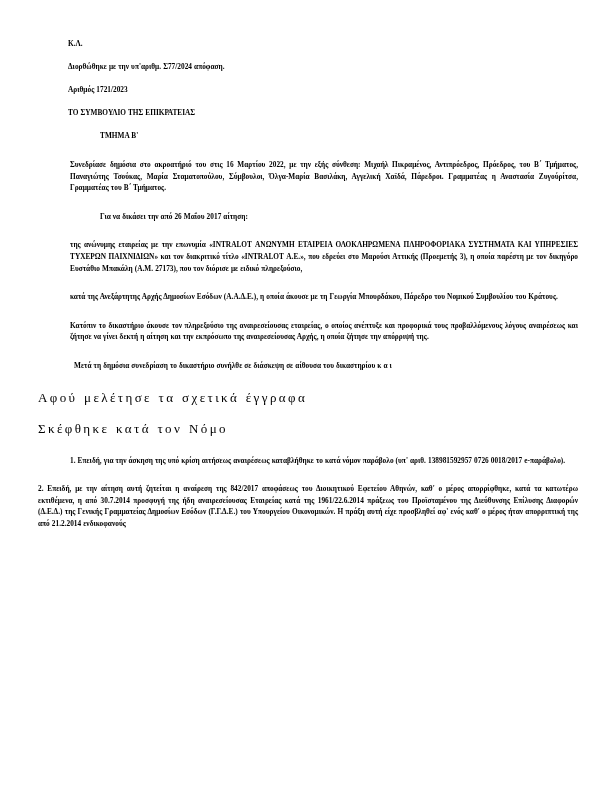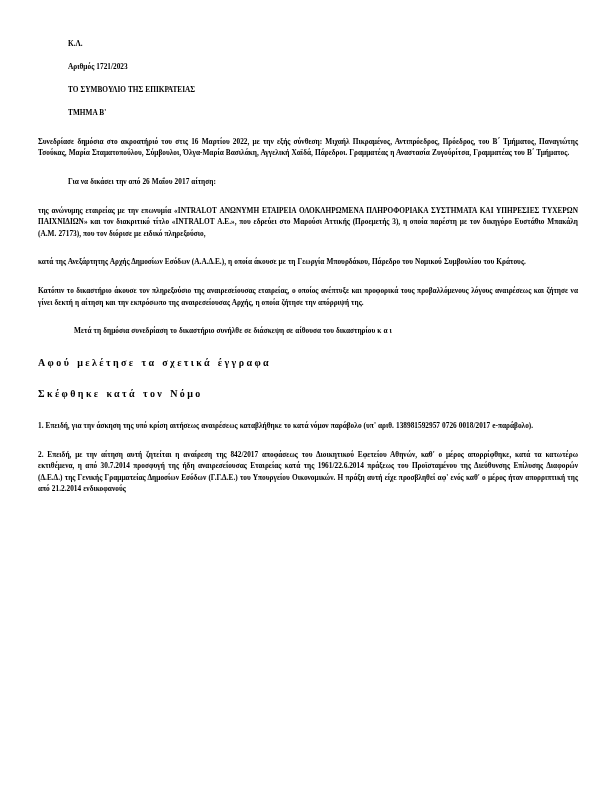--- a/index.html
+++ b/index.html
@@ -36,43 +36,45 @@
     margin: 0 0 11.5px 0;
     letter-spacing: 0.02px;
     word-spacing: 0.2px;
   }
   .blk.short {
     text-align: left;
     padding-left: 30px;
   }
   .blk.gap-lg {
     margin-bottom: 17px;
+    margin-left: 32px;
   }
   .blk.gap-xl {
     margin-bottom: 20px;
     padding-left: 36px;
   }
   .spaced {
     letter-spacing: 2.4px;
     word-spacing: 1px;
-    font-size: 10px;
-    font-weight: bold;
+    font-size: 13px;
+    font-weight: normal;
     line-height: 11.6px;
     text-align: left;
     margin: 0 0 20px 0;
   }
 </style>
 </head>
 <body>
 
 <div class="page">
   <div class="content">
 
     <p class="blk short">Κ.Λ.</p>
 
+    <p class="blk short">Διορθώθηκε με την υπ'αριθμ. Σ77/2024 απόφαση.</p>
 
     <p class="blk short">Αριθμός 1721/2023</p>
 
     <p class="blk short">ΤΟ ΣΥΜΒΟΥΛΙΟ ΤΗΣ ΕΠΙΚΡΑΤΕΙΑΣ</p>
 
     <p class="blk short gap-lg">ΤΜΗΜΑ Β'</p>
 
     <p class="blk gap-lg">Συνεδρίασε δημόσια στο ακροατήριό του στις 16 Μαρτίου 2022, με την εξής σύνθεση: Μιχαήλ Πικραμένος, Αντιπρόεδρος, Πρόεδρος, του Β΄ Τμήματος, Παναγιώτης Τσούκας, Μαρία Σταματοπούλου, Σύμβουλοι, Όλγα-Μαρία Βασιλάκη, Αγγελική Χαϊδά, Πάρεδροι. Γραμματέας η Αναστασία Ζυγούρίτσα, Γραμματέας του Β΄ Τμήματος.</p>
 
     <p class="blk short gap-lg">Για να δικάσει την από 26 Μαΐου 2017 αίτηση:</p>

